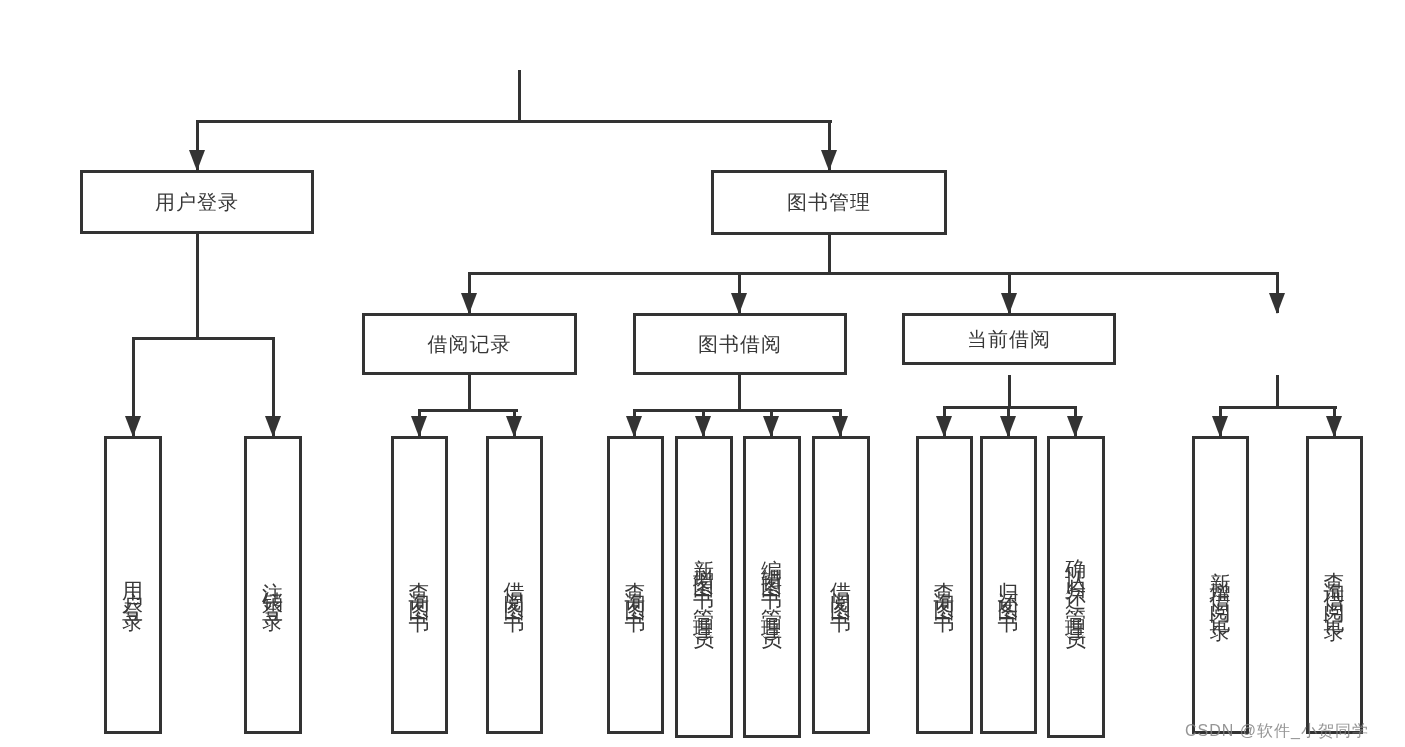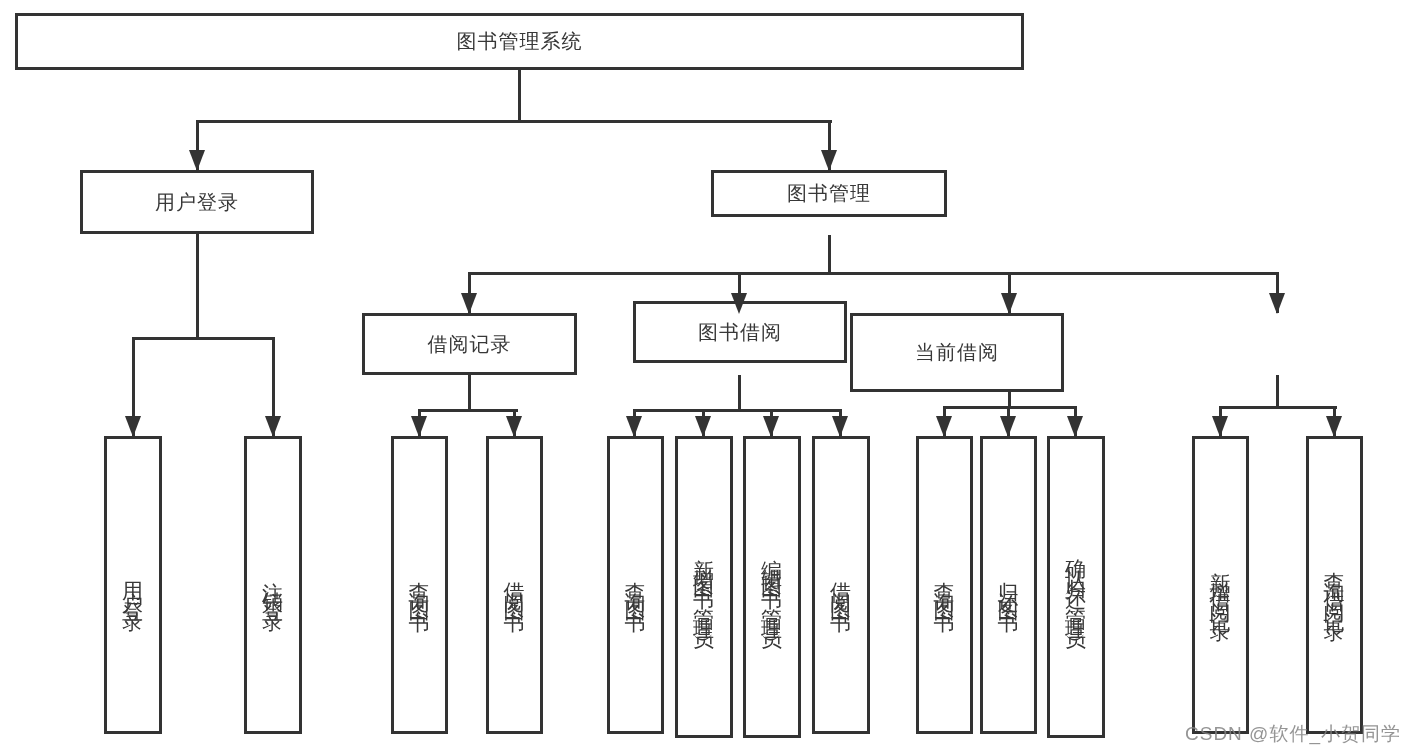--- a/index.html
+++ b/index.html
@@ -41,40 +41,39 @@
     position:absolute;
     width:0;height:0;
     border-left:8px solid transparent;
     border-right:8px solid transparent;
     border-top:21px solid #333333;
     z-index:3;
   }
   .watermark{
     position:absolute;
     left:1185px;top:721px;
-    font-size:19px;
+    font-size:16px;
     color:rgba(130,130,130,0.85);
     letter-spacing:1px;
     white-space:nowrap;
     z-index:4;
   }
 </style>
 </head>
 <body>
 
 <div id="canvas">
 
-  <div class="box box-h" style="left:15px;top:13px;width:1009px;height:57px">图书管理系统</div>
 
   <div class="box box-h" style="left:80px;top:170px;width:234px;height:64px">用户登录</div>
-  <div class="box box-h" style="left:711px;top:170px;width:236px;height:47px">图书管理</div>
+  <div class="box box-h" style="left:711px;top:170px;width:236px;height:65px">图书管理</div>
 
   <div class="box box-h" style="left:362px;top:313px;width:215px;height:62px">借阅记录</div>
-  <div class="box box-h" style="left:633px;top:301px;width:214px;height:62px">图书借阅</div>
-  <div class="box box-h" style="left:850px;top:313px;width:214px;height:79px">当前借阅</div>
+  <div class="box box-h" style="left:633px;top:313px;width:214px;height:62px">图书借阅</div>
+  <div class="box box-h" style="left:902px;top:313px;width:214px;height:52px">当前借阅</div>
 
   <div class="box box-v" style="left:104px;top:436px;width:58px;height:298px">
     <span class="vtext">用户登录</span>
   </div>
   <div class="box box-v" style="left:244px;top:436px;width:58px;height:298px">
     <span class="vtext">注销登录</span>
   </div>
 
   <div class="box box-v" style="left:391px;top:436px;width:57px;height:298px">
     <span class="vtext">查询图书</span>

